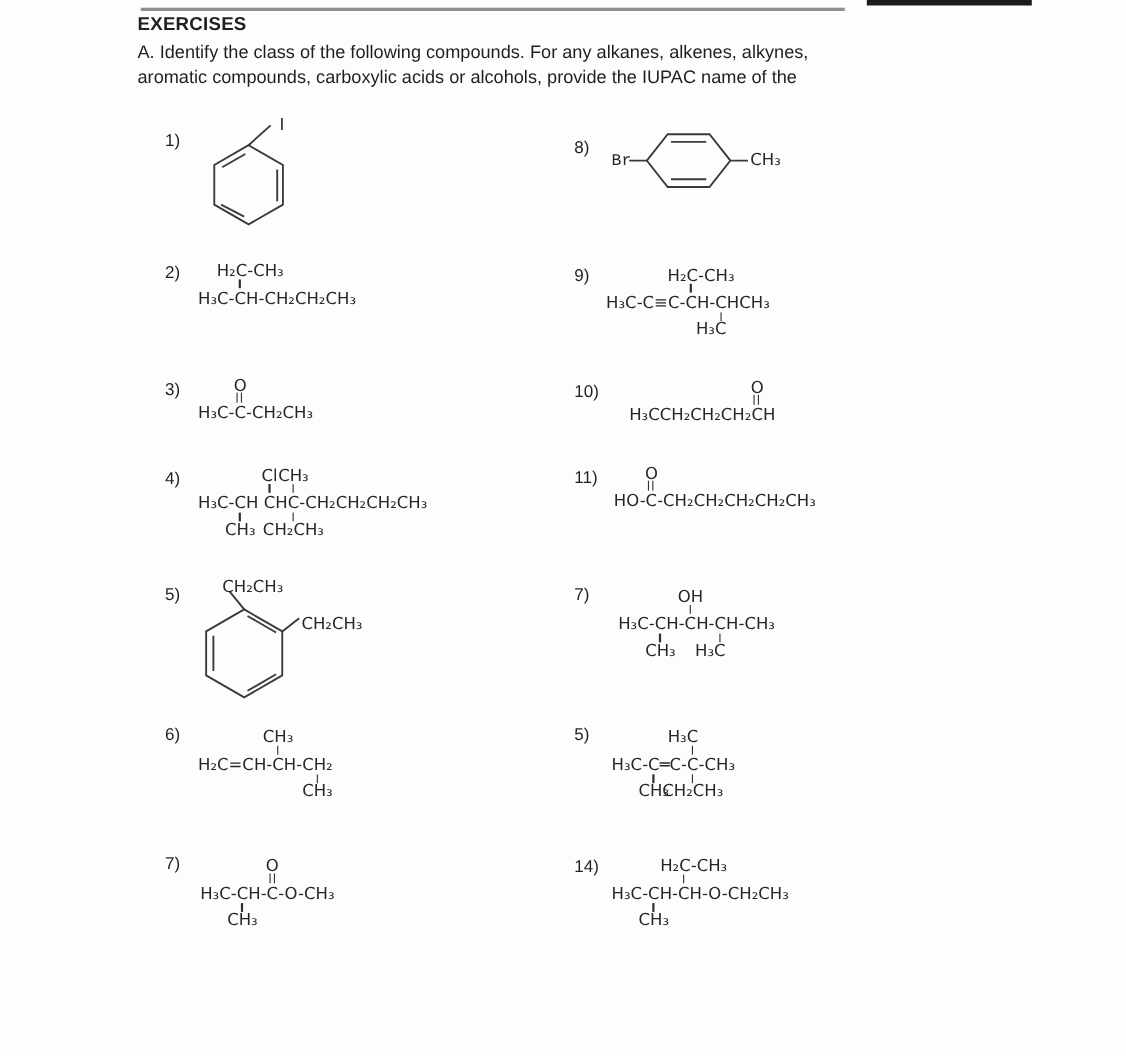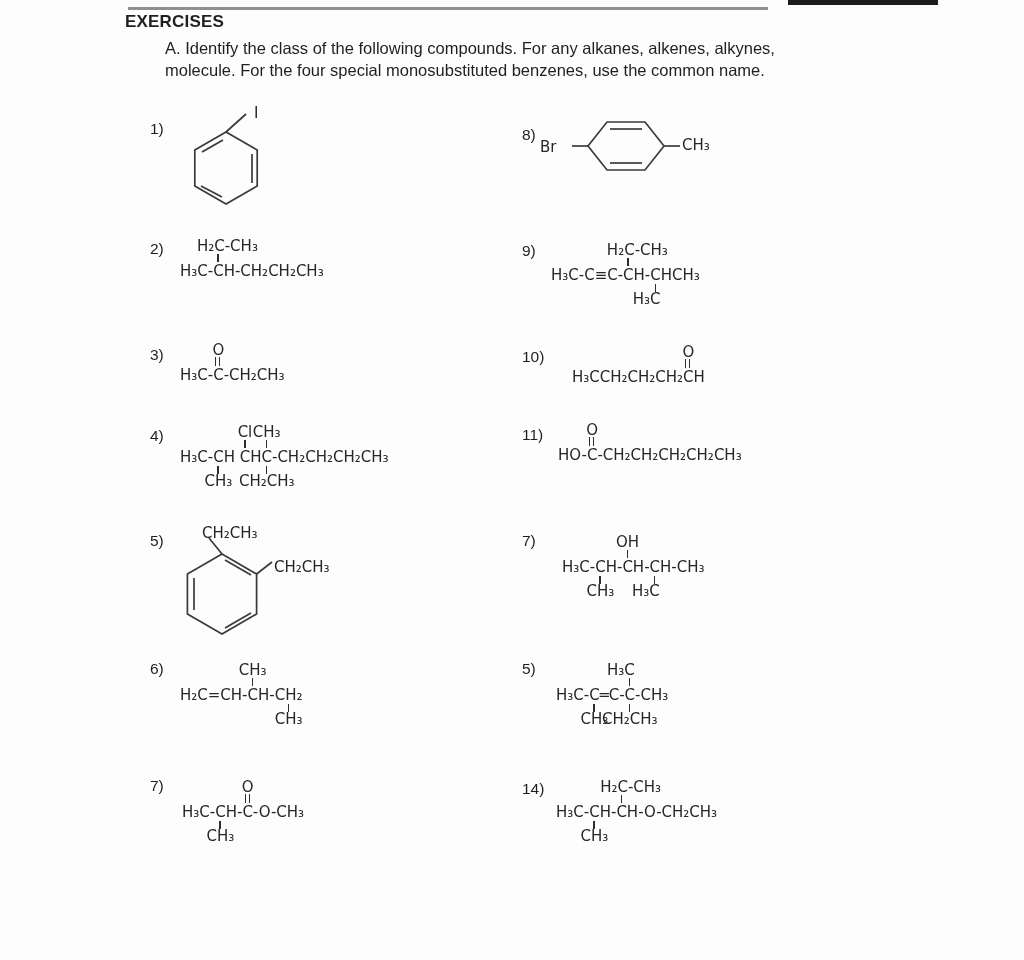--- a/index.html
+++ b/index.html
@@ -10,21 +10,21 @@
     color:#1f1f1f;
   }
   .page { position:relative; width:1024px; height:960px; overflow:hidden; background:#fdfdfd; }
   .rule { position:absolute; }
   .rule-gray { left:128px; top:7px; width:640px; height:3px; }
   .rule-dark { left:788px; top:0; width:150px; height:5px; }
   .title {
     position:absolute; left:125px; top:12px;
     font-size:17px; font-weight:bold; letter-spacing:.2px;
   }
-  .instr { position:absolute; left:125px; top:38px; font-size:16.5px; line-height:21.5px;margin-left:40px; }
+  .instr { position:absolute; left:125px; top:38px; font-size:16.5px; line-height:21.5px; }
   .instr div { white-space:nowrap; }
   .problem { position:absolute; }
   .pnum { position:absolute; left:0; top:2px; font-size:15.5px; }
   .struct {
     position:absolute;
     font-family:"DejaVu Sans","Liberation Sans",sans-serif;
     font-size:15px; line-height:18px; color:#262626;
   }
   .struct.flex { display:flex; align-items:flex-start; padding-top:26px; }
   .struct.abs  { width:10px; height:10px; }
@@ -48,21 +48,21 @@
 
 <div class="page">
 
   <div class="rule rule-gray" style="background: rgb(143, 143, 143);"></div>
   <div class="rule rule-dark" style="background: rgb(28, 28, 28);"></div>
 
   <div class="title">EXERCISES</div>
 
   <div class="instr">
     <div>A. Identify the class of the following compounds. For any alkanes, alkenes, alkynes,</div>
-    <div>molecule. For the four special monosubstituted benzenes, use the common name.</div>
+    <div>aromatic compounds, carboxylic acids or alcohols, provide the IUPAC name of the</div>
   </div>
 
   <div class="problem" style="left:150px;top:118px;">
     <span class="pnum">1)</span>
     <div class="struct abs">
       <svg class="ringsvg" style="left:36px;top:-16px;" width="100" height="110" viewBox="0 0 100 110">
         <g stroke="#3a3a3a" stroke-width="1.7" fill="none">
           <polygon points="40,30 71.2,48 71.2,84 40,102 8.8,84 8.8,48"></polygon>
           <line x1="16" y1="50" x2="37" y2="38"></line>
           <line x1="66" y1="52" x2="66" y2="81"></line>
@@ -149,21 +149,21 @@
     <div class="struct abs">
       <svg class="ringsvg" style="left:44px;top:-8px;" width="120" height="60" viewBox="0 0 120 60">
         <g stroke="#3a3a3a" stroke-width="1.7" fill="none">
           <polygon points="22,30 41,6 79,6 98,30 79,54 41,54"></polygon>
           <line x1="44" y1="13" x2="76" y2="13"></line>
           <line x1="44" y1="47" x2="76" y2="47"></line>
           <line x1="6" y1="30" x2="22" y2="30"></line>
           <line x1="98" y1="30" x2="114" y2="30"></line>
         </g>
       </svg>
-    <span class="frag" style="left: 18px; top: 14px;">Br</span>
+    <span class="frag" style="left: 34px; top: 14px; font-family: Liberation Mono, monospace;">Br</span>
         <span class="frag" style="left: 160px; top: 12px;">CH₃</span>
       </div>
   </div>
 
   <div class="problem" style="left:522px;top:240px;">
     <span class="pnum">9)</span>
     <div class="struct flex" style="left:29px;top:0;">
         <span class="unit"><span class="m">H₃C-C≡C-</span></span>
         <span class="unit"><span class="m">C</span><span class="vb t"></span><span class="top" style="margin-left: 9px;">H₂C-CH₃</span></span>
         <span class="unit"><span class="m">H-</span></span>

